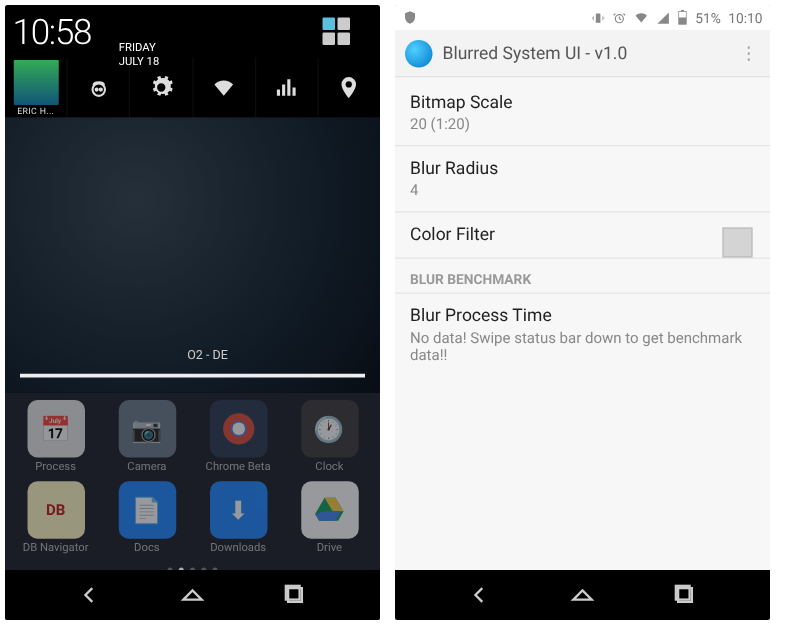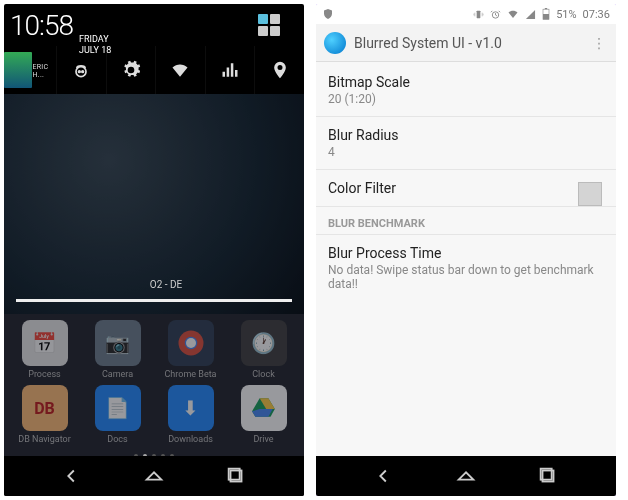--- a/index.html
+++ b/index.html
@@ -2,29 +2,29 @@
 <html><head>
 <meta charset="utf-8">
 <style>
 * { margin: 0; padding: 0; box-sizing: border-box; }
 body { width: 628px; height: 500px; background: #fff; font-family: Roboto, Arial, sans-serif; display: flex; gap: 12px; padding: 4px; }
 .phone { position: relative; background: #000; overflow: hidden; border-radius: 2px; }
 .phone-a { width: 300px; height: 492px; }
 .phone-b { width: 300px; height: 492px; }
 
 
-.pa-status { height: 42px; display: flex; align-items: center; color: #fff; padding: 0 24px 0 6px; }
+.pa-status { height: 42px; display: flex; align-items: center; color: #fff; padding: 0 24px 0 6px; gap: 16px; }
 .pa-time { font-size: 28px; font-weight: 300; letter-spacing: -1px; }
 .pa-date { font-size: 9px; line-height: 11px; margin-left: 6px; margin-top: 40px; }
 .pa-tiles-btn { margin-left: auto; width: 22px; height: 22px; display: grid; grid-template-columns: 1fr 1fr; grid-template-rows: 1fr 1fr; gap: 2px; }
 .pa-tiles-btn span { background: #ccc; border-radius: 1px; }
 .pa-tiles-btn .accent { background: #5bc0de; }
 
 .pa-qs { height: 48px; display: flex; }
-.pa-qs-item { flex: 1; display: flex; flex-direction: row; align-items: center; justify-content: center; color: #ddd; font-size: 7px; border-right: 1px solid rgba(255,255,255,0.05); }
+.pa-qs-item { flex: 1; display: flex; flex-direction: column; align-items: center; justify-content: center; color: #ddd; font-size: 7px; border-right: 1px solid rgba(255,255,255,0.05); }
 .pa-qs-item:last-child { border-right: none; }
 .pa-qs-item .ic { width: 20px; height: 20px; display: flex; align-items: center; justify-content: center; color: #e8e8e8; }
 .pa-qs-item .lbl { margin-top: 1px; letter-spacing: 0.3px; }
 .pa-avatar { width: 36px; height: 36px; background: linear-gradient(#3a5, #157); border-radius: 1px; }
 
 .pa-shade { position: relative; height: 220px; background: radial-gradient(circle at 35% 30%, #3a4a5a, #1a2a3a 60%, #0d1520); filter: blur(0); }
 .pa-shade-overlay { position: absolute; inset: 0; background: rgba(0,0,0,0.35); }
 .pa-carrier { position: absolute; left: 0; right: 0; bottom: 24px; text-align: center; color: #ccc; font-size: 10px; padding-left: 24px; }
 .pa-handle { position: absolute; left: 12px; right: 12px; bottom: 12px; height: 3px; background: #eee; }
 
@@ -150,21 +150,21 @@
           </div>
           <div class="name">Chrome Beta</div>
         </div>
       <div class="pa-app">
           <div class="icon" style="background:#3a3a3a">🕐</div>
           <div class="name">Clock</div>
         </div>
     </div>
     <div class="pa-row">
       <div class="pa-app">
-          <div class="icon" style="background:#fdba74;color:#c01818;font-weight:bold;font-size:16px">DB</div>
+          <div class="icon" style="background:#fef9c3;color:#c01818;font-weight:bold;font-size:12px">DB</div>
           <div class="name">DB Navigator</div>
         </div>
       <div class="pa-app">
           <div class="icon" style="background:#1e88ff">📄</div>
           <div class="name">Docs</div>
         </div>
       <div class="pa-app">
           <div class="icon" style="background:#1e88ff">⬇</div>
           <div class="name">Downloads</div>
         </div>
@@ -239,21 +239,21 @@
           </svg>
         </span>
       <span>
           <svg width="8" height="12" viewBox="0 0 12 20" fill="none">
             <rect x="1" y="2" width="10" height="17" stroke="#888"></rect>
             <rect x="1" y="10" width="10" height="9" fill="#888"></rect>
             <rect x="4" y="0" width="4" height="2" fill="#888"></rect>
           </svg>
         </span>
       <span>51%</span>
-      <span>07:36</span>
+      <span>10:10</span>
     </div>
 
     <div class="pb-action">
       <div class="pb-logo"></div>
       <div>Blurred System UI - v1.0</div>
       <div class="pb-menu">⋮</div>
     </div>
 
     <div class="pb-body">
       <div class="pb-row">

